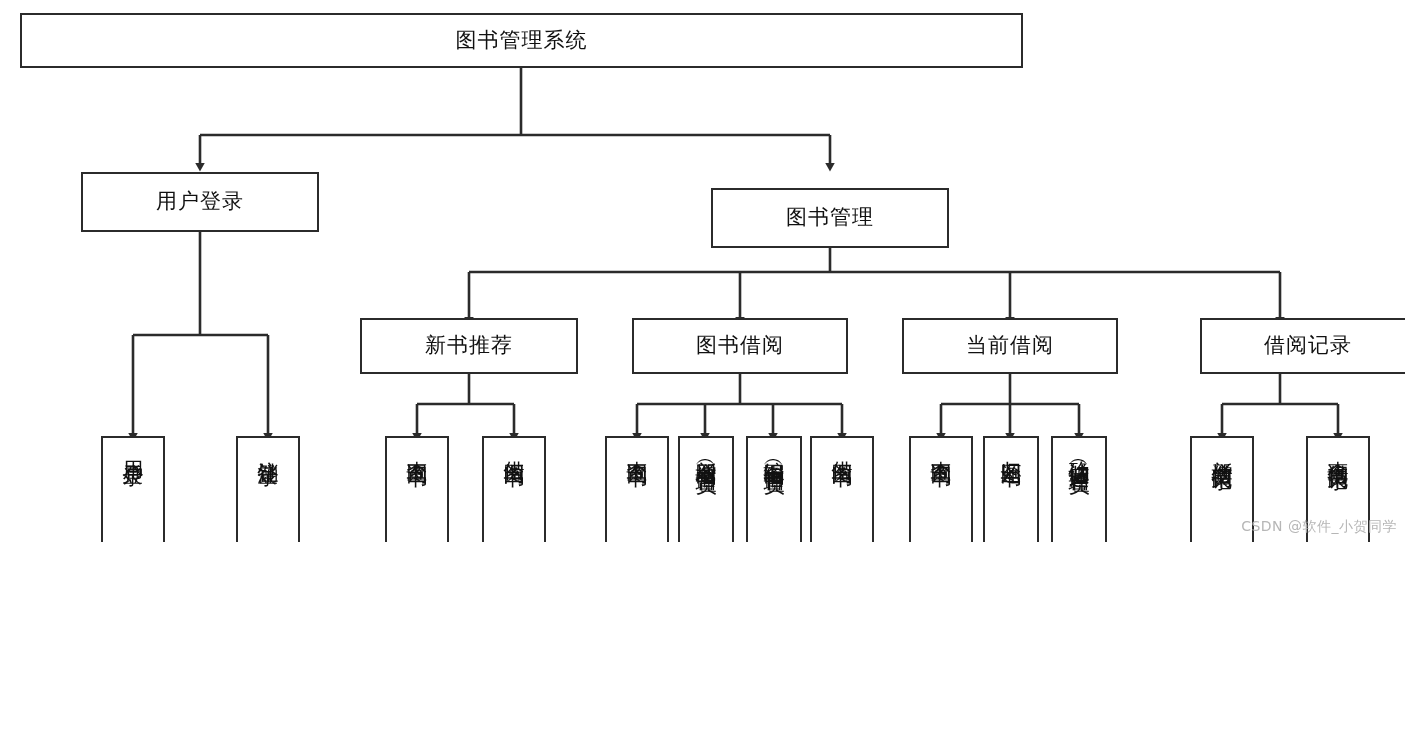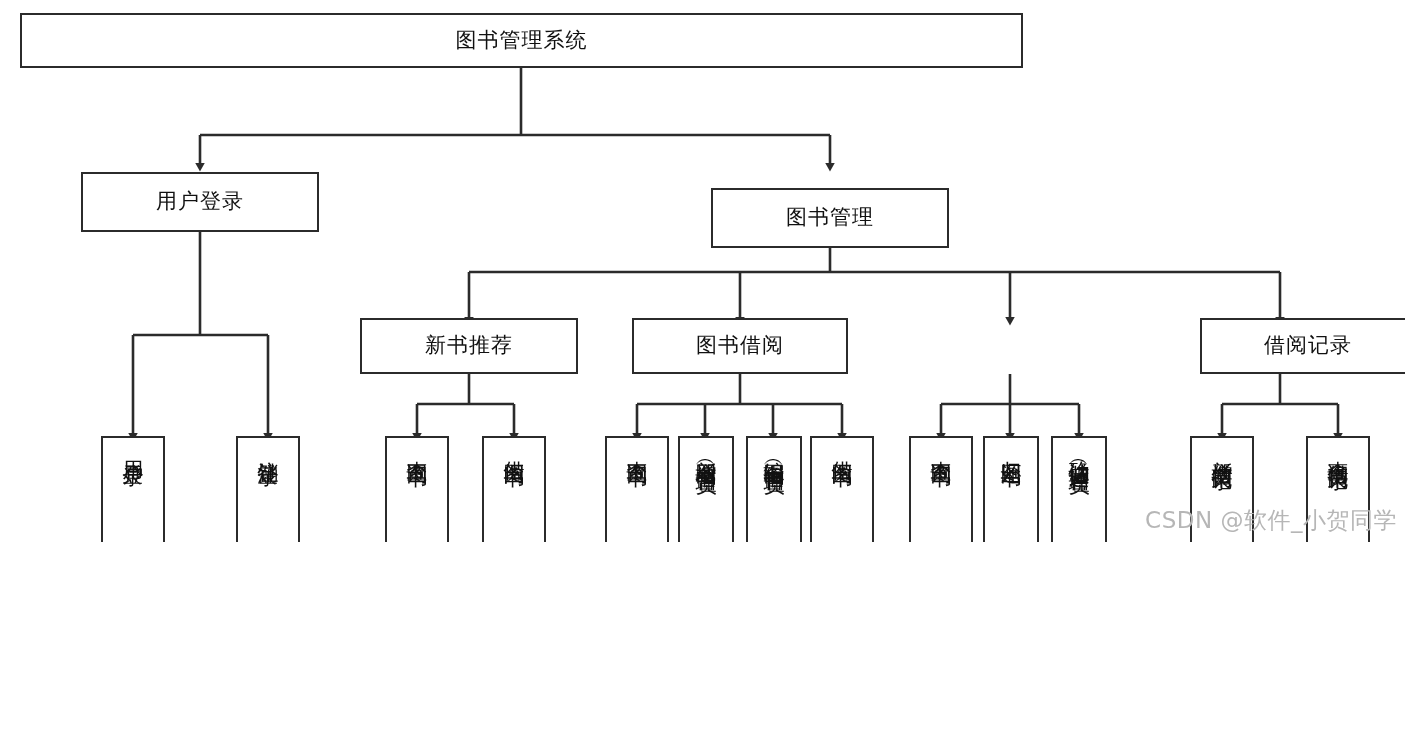--- a/index.html
+++ b/index.html
@@ -51,21 +51,21 @@
   }
   .node.v .vtext {
     writing-mode: vertical-rl;
     text-orientation: upright;
     white-space: nowrap;
   }
   .watermark {
     position: absolute;
     right: 8px;
     bottom: 6px;
-    font-size: 23px;
+    font-size: 14px;
     color: #b6b6b6;
     letter-spacing: 0.5px;
     white-space: nowrap;
   }
 </style>
 </head>
 <body>
 
 <div id="canvas">
 
@@ -133,20 +133,23 @@
   </div>
 
   <div class="node h" style="left:632px; top:318px; width:216px; height:56px;">
     <span>图书借阅</span>
   </div>
 
   <div class="node h" style="left:360px; top:318px; width:218px; height:56px;">
     <span>新书推荐</span>
   </div>
 
+  <div class="node h" style="left:902px; top:318px; width:216px; height:56px;">
+    <span>当前借阅</span>
+  </div>
 
   <div class="node h" style="left:1172px; top:318px; width:216px; height:56px;margin-left:28px;">
     <span>借阅记录</span>
   </div>
 
   <div class="node v" style="left:101px; top:436px; width:64px; height:299px;">
     <span class="vtext">用户登录</span>
   </div>
   <div class="node v" style="left:236px; top:436px; width:64px; height:299px;">
     <span class="vtext">注销登录</span>

